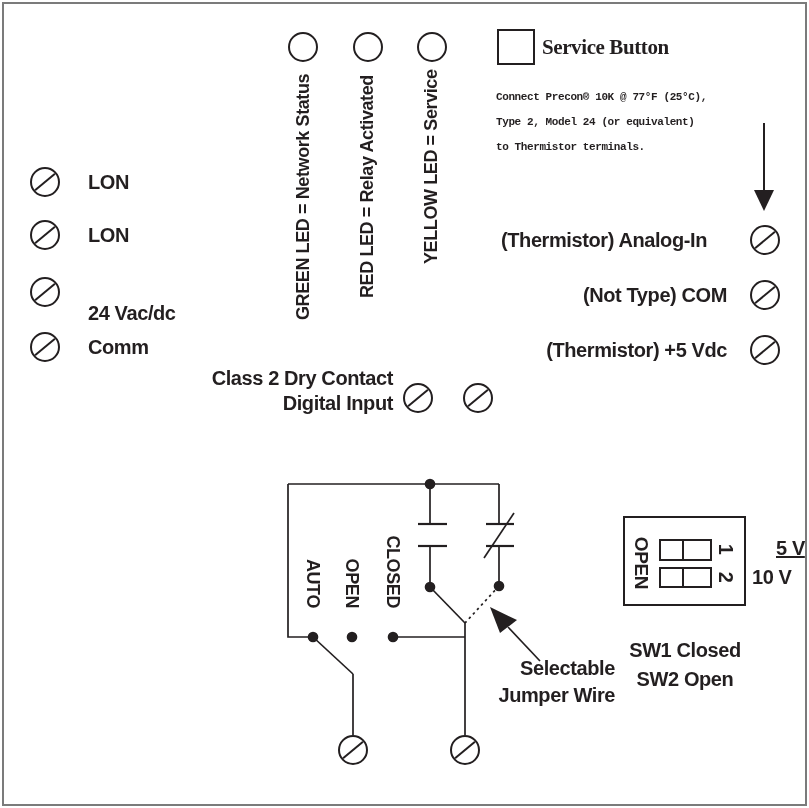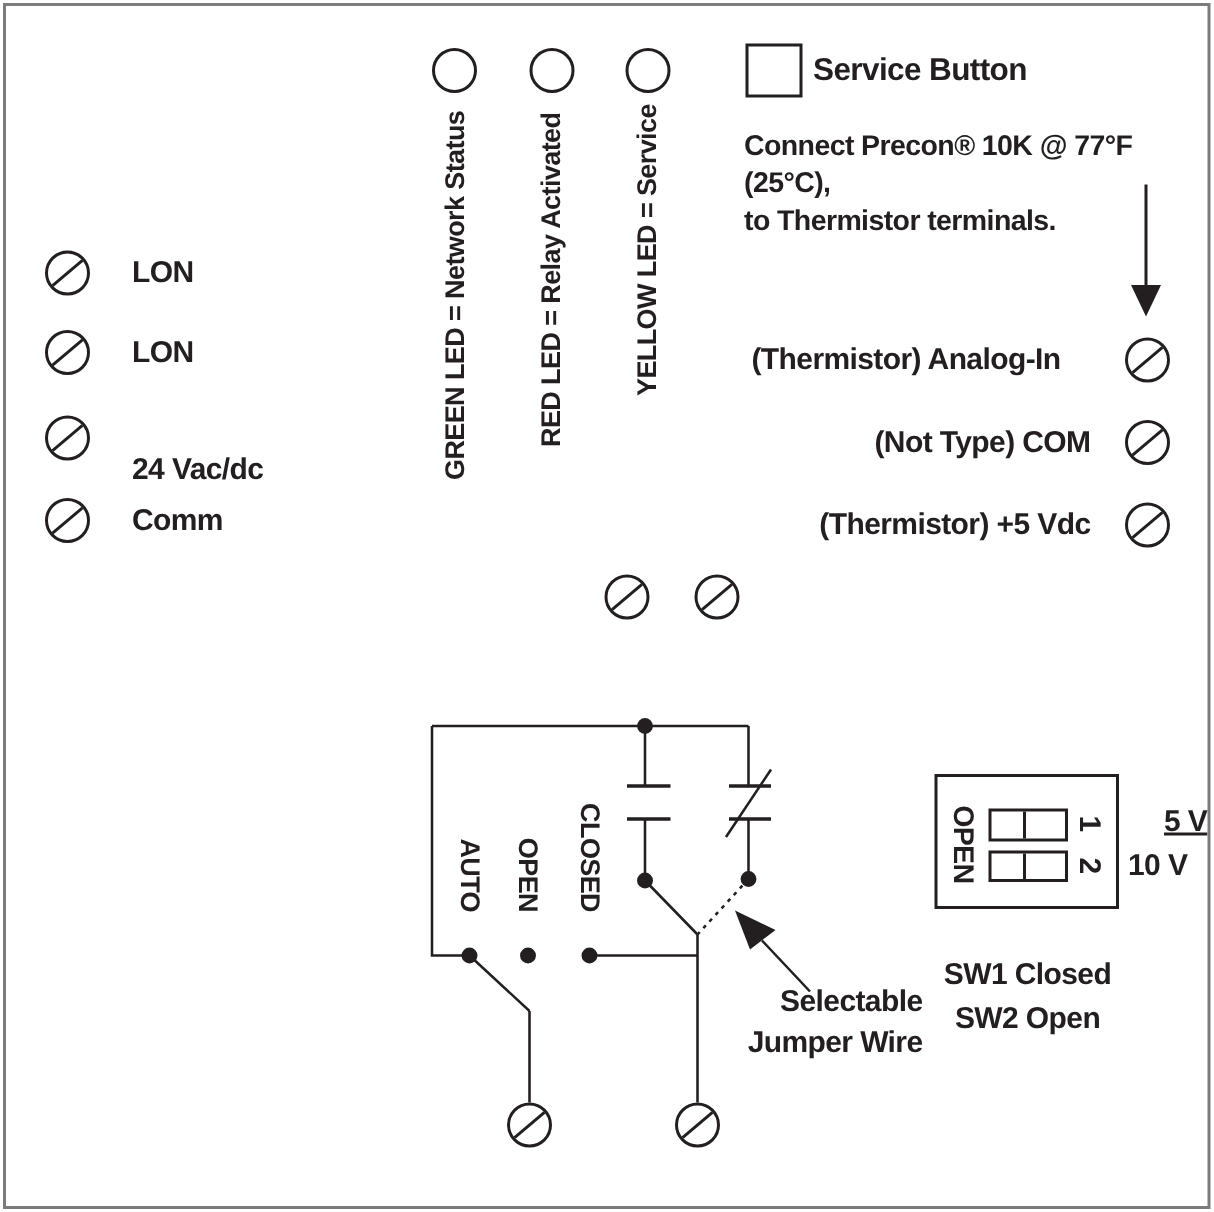--- a/index.html
+++ b/index.html
@@ -14,21 +14,21 @@
   .screw{position:absolute;width:26px;height:26px;border:2px solid #231f20;border-radius:50%;}
   .screw::after{content:"";position:absolute;left:50%;top:0;height:100%;width:2px;margin-left:-1px;background:#231f20;transform:rotate(50deg);}
   
   .led{position:absolute;width:26px;height:26px;border:2px solid #231f20;border-radius:50%;background:#fff;}
   
   .vtext-up{position:absolute;width:280px;height:20px;transform-origin:0 0;transform:rotate(-90deg);font-size:18px;white-space:nowrap;text-align:left;}
   
   .vtext-down{position:absolute;width:120px;height:20px;transform-origin:0 0;transform:rotate(90deg);font-size:18px;white-space:nowrap;text-align:right;}
   .label20{font-size:20px;line-height:24px;}
   .svc-box{position:absolute;left:497px;top:29px;width:34px;height:32px;border:2px solid #231f20;background:#fff;}
-  .note{position:absolute;left:496px;top:85px;font-size:19px;line-height:25px;}
+  .note{position:absolute;left:496px;top:85px;font-size:11px;line-height:25px;font-family:Liberation Mono, monospace;}
   .r-align{text-align:right;}
   .dip-box{position:absolute;left:623px;top:516px;width:123px;height:90px;border:2px solid #231f20;box-sizing:border-box;background:#fff;}
   .dip-row{position:absolute;width:53px;border:2px solid #231f20;box-sizing:border-box;background:#fff;}
   .dip-cell-l{position:absolute;left:0;top:0;bottom:0;width:23px;border-right:2px solid #231f20;box-sizing:border-box;}
   svg{position:absolute;left:0;top:0;pointer-events:none;}
 </style>
 </head>
 <body>
 
 <div id="stage">
@@ -51,38 +51,43 @@
   <div>
     <div class="led" style="left:288px;top:32px;"></div>
     <div class="led" style="left:353px;top:32px;"></div>
     <div class="led" style="left:417px;top:32px;"></div>
     <div class="vtext-up" style="left:293px;top:320px;">GREEN LED = Network Status</div>
     <div class="vtext-up" style="left:357px;top:298px;">RED LED = Relay Activated</div>
     <div class="vtext-up" style="left:421px;top:264px;">YELLOW LED = Service</div>
   </div>
 
   <div class="svc-box"></div>
-  <div class="abs" style="left:542px;top:35px;font-size:21px;">Service Button</div>
+  <div class="abs" style="left:542px;top:35px;font-size:21px;font-family:Liberation Serif, serif;">Service Button</div>
 
   <div class="note">
     <div>Connect Precon® 10K @ 77°F (25°C),</div>
+    <div>Type 2, Model 24 (or equivalent)</div>
     <div>to Thermistor terminals.</div>
   </div>
 
   <div>
     <div class="abs label20 r-align" style="left:380px;top:228px;width:327px;">(Thermistor) Analog-In</div>
     <div class="screw" style="left:750px;top:225px;"></div>
 
     <div class="abs label20 r-align" style="left:400px;top:283px;width:327px;">(Not Type) COM</div>
     <div class="screw" style="left:750px;top:280px;"></div>
 
     <div class="abs label20 r-align" style="left:400px;top:338px;width:327px;">(Thermistor) +5 Vdc</div>
     <div class="screw" style="left:750px;top:335px;"></div>
   </div>
 
+  <div class="abs label20 r-align" style="left:192px;top:366px;width:201px;line-height:25px;white-space:normal;">
+    <div>Class 2 Dry Contact</div>
+    <div>Digital Input</div>
+  </div>
   <div class="screw" style="left:403px;top:383px;"></div>
   <div class="screw" style="left:463px;top:383px;"></div>
 
   <svg width="809" height="808" viewBox="0 0 809 808">
     <g stroke="#231f20" stroke-width="1.7" fill="none">
 
       <g>
         <line x1="764" y1="123" x2="764" y2="192" stroke-width="2"></line>
         <polygon points="754,190 774,190 764,211" fill="#231f20" stroke="none"></polygon>
       </g>

